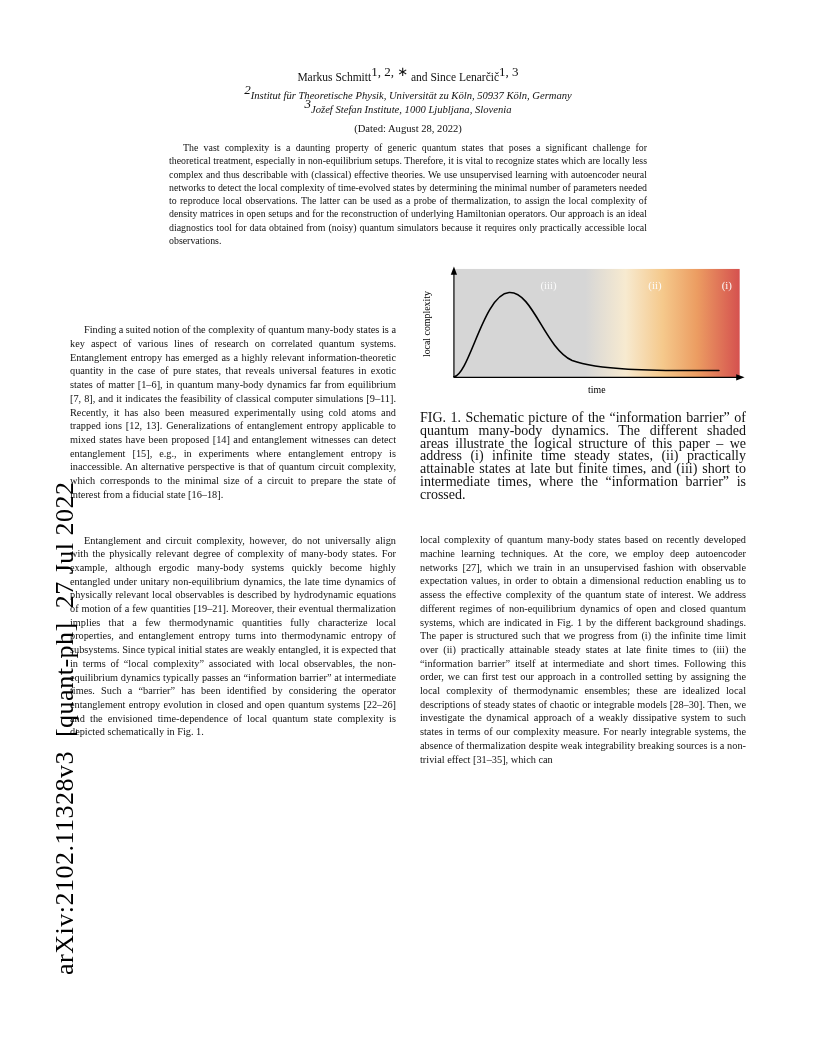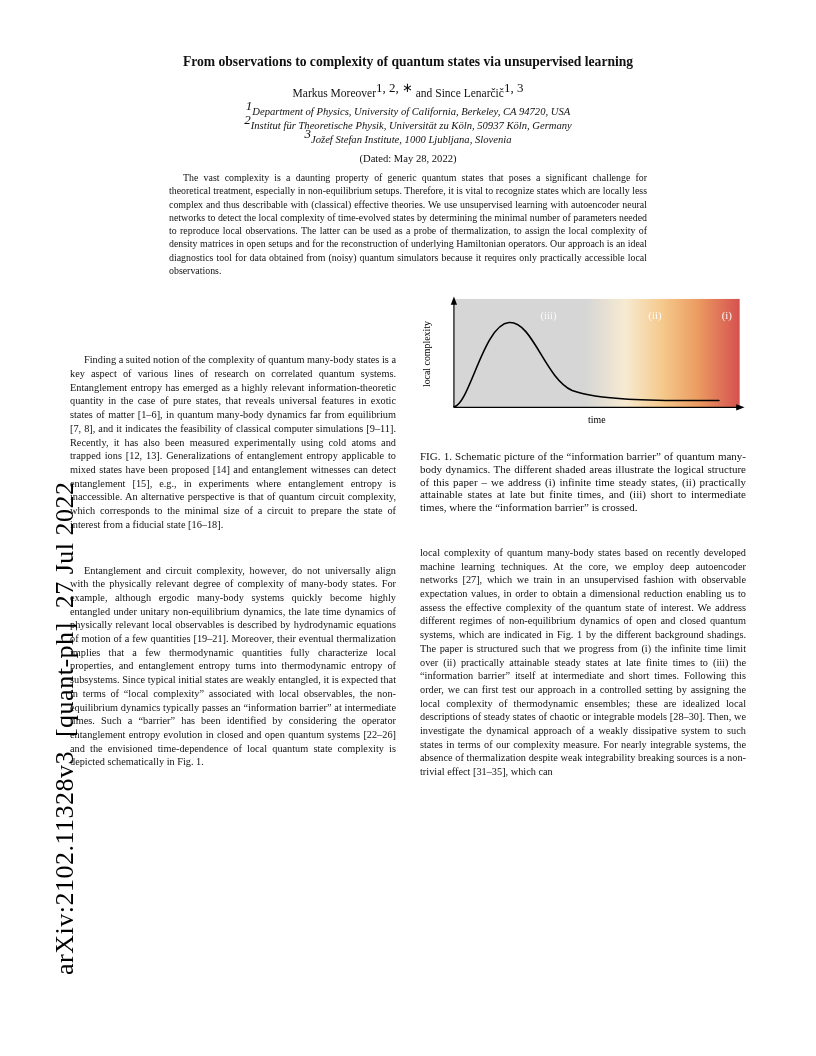--- a/index.html
+++ b/index.html
@@ -42,41 +42,39 @@
   .col p { text-indent: 14px; hyphens: auto; margin-top: 32px; }
   .col p.noindent { text-indent: 0; }
   .left-col { padding-top: 26px; }
 
   
   .figure-block { width: 326px; }
   .fig-svg { width: 326px; height: 134px; display: block; }
   .region-label { font-size: 11px; fill: #fbfbfb; font-family: "Liberation Serif", serif; }
   .axis-label { font-size: 10px; fill: #000; font-family: "Liberation Serif", serif; }
   .figcaption {
-    font-size: 11px; line-height: 12.7px; text-align: justify;
-    margin-top: 21px; hyphens: auto;
+    font-size: 14px; line-height: 12.7px; text-align: justify;
+    margin-top: 13px; hyphens: auto;
   }
   .body-continued { margin-top: 15px; }
 </style>
 </head>
 <body>
 
 <div class="page">
 
   <div class="arxiv-stamp">arXiv:2102.11328v3  [quant-ph]  27 Jul 2022</div>
 
   <div class="header">
-    <div class="title">From observations to complexity of quantum states via unsupervised learning</div>
-    <div class="authors"><span>Markus Moreover</span><sup>1, 2, ∗</sup><span> and </span><span>Since Lenarčič</span><sup>1, 3</sup></div>
+    <div class="authors"><span>Markus Schmitt</span><sup>1, 2, ∗</sup><span> and </span><span>Since Lenarčič</span><sup>1, 3</sup></div>
     <div class="affil-block">
-      <div><sup>1</sup><span>Department of Physics, University of California, Berkeley, CA 94720, USA</span></div>
       <div><sup>2</sup><span>Institut für Theoretische Physik, Universität zu Köln, 50937 Köln, Germany</span></div>
       <div><sup>3</sup><span>Jožef Stefan Institute, 1000 Ljubljana, Slovenia</span></div>
     </div>
-    <div class="date-line">(Dated: May 28, 2022)</div>
+    <div class="date-line">(Dated: August 28, 2022)</div>
   </div>
 
   <div class="abstract">The vast complexity is a daunting property of generic quantum states that poses a significant challenge for theoretical treatment, especially in non-equilibrium setups. Therefore, it is vital to recognize states which are locally less complex and thus describable with (classical) effective theories. We use unsupervised learning with autoencoder neural networks to detect the local complexity of time-evolved states by determining the minimal number of parameters needed to reproduce local observations. The latter can be used as a probe of thermalization, to assign the local complexity of density matrices in open setups and for the reconstruction of underlying Hamiltonian operators. Our approach is an ideal diagnostics tool for data obtained from (noisy) quantum simulators because it requires only practically accessible local observations.</div>
 
   <div class="columns">
 
     <div class="col left-col">
       <p>Finding a suited notion of the complexity of quantum many-body states is a key aspect of various lines of research on correlated quantum systems. Entanglement entropy has emerged as a highly relevant information-theoretic quantity in the case of pure states, that reveals universal features in exotic states of matter [1–6], in quantum many-body dynamics far from equilibrium [7, 8], and it indicates the feasibility of classical computer simulations [9–11]. Recently, it has also been measured experimentally using cold atoms and trapped ions [12, 13]. Generalizations of entanglement entropy applicable to mixed states have been proposed [14] and entanglement witnesses can detect entanglement [15], e.g., in experiments where entanglement entropy is inaccessible. An alternative perspective is that of quantum circuit complexity, which corresponds to the minimal size of a circuit to prepare the state of interest from a fiducial state [16–18].</p>
       <p>Entanglement and circuit complexity, however, do not universally align with the physically relevant degree of complexity of many-body states. For example, although ergodic many-body systems quickly become highly entangled under unitary non-equilibrium dynamics, the late time dynamics of physically relevant local observables is described by hydrodynamic equations of motion of a few quantities [19–21]. Moreover, their eventual thermalization implies that a few thermodynamic quantities fully characterize local properties, and entanglement entropy turns into thermodynamic entropy of subsystems. Since typical initial states are weakly entangled, it is expected that in terms of “local complexity” associated with local observables, the non-equilibrium dynamics typically passes an “information barrier” at intermediate times. Such a “barrier” has been identified by considering the operator entanglement entropy evolution in closed and open quantum systems [22–26] and the envisioned time-dependence of local quantum state complexity is depicted schematically in Fig. 1.</p>
     </div>

